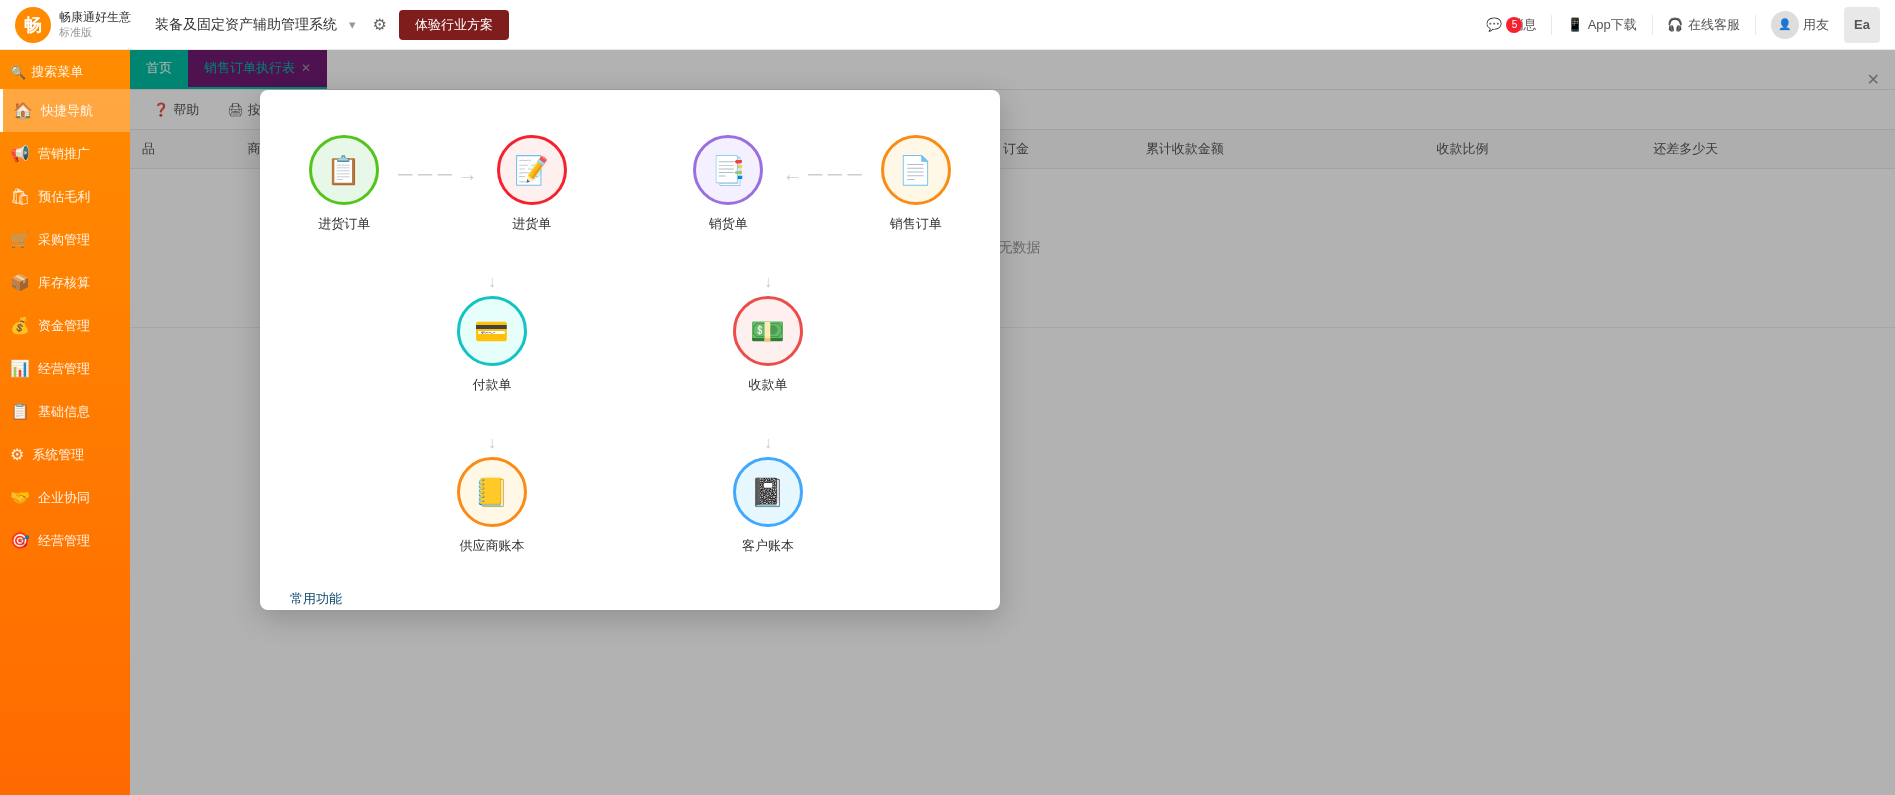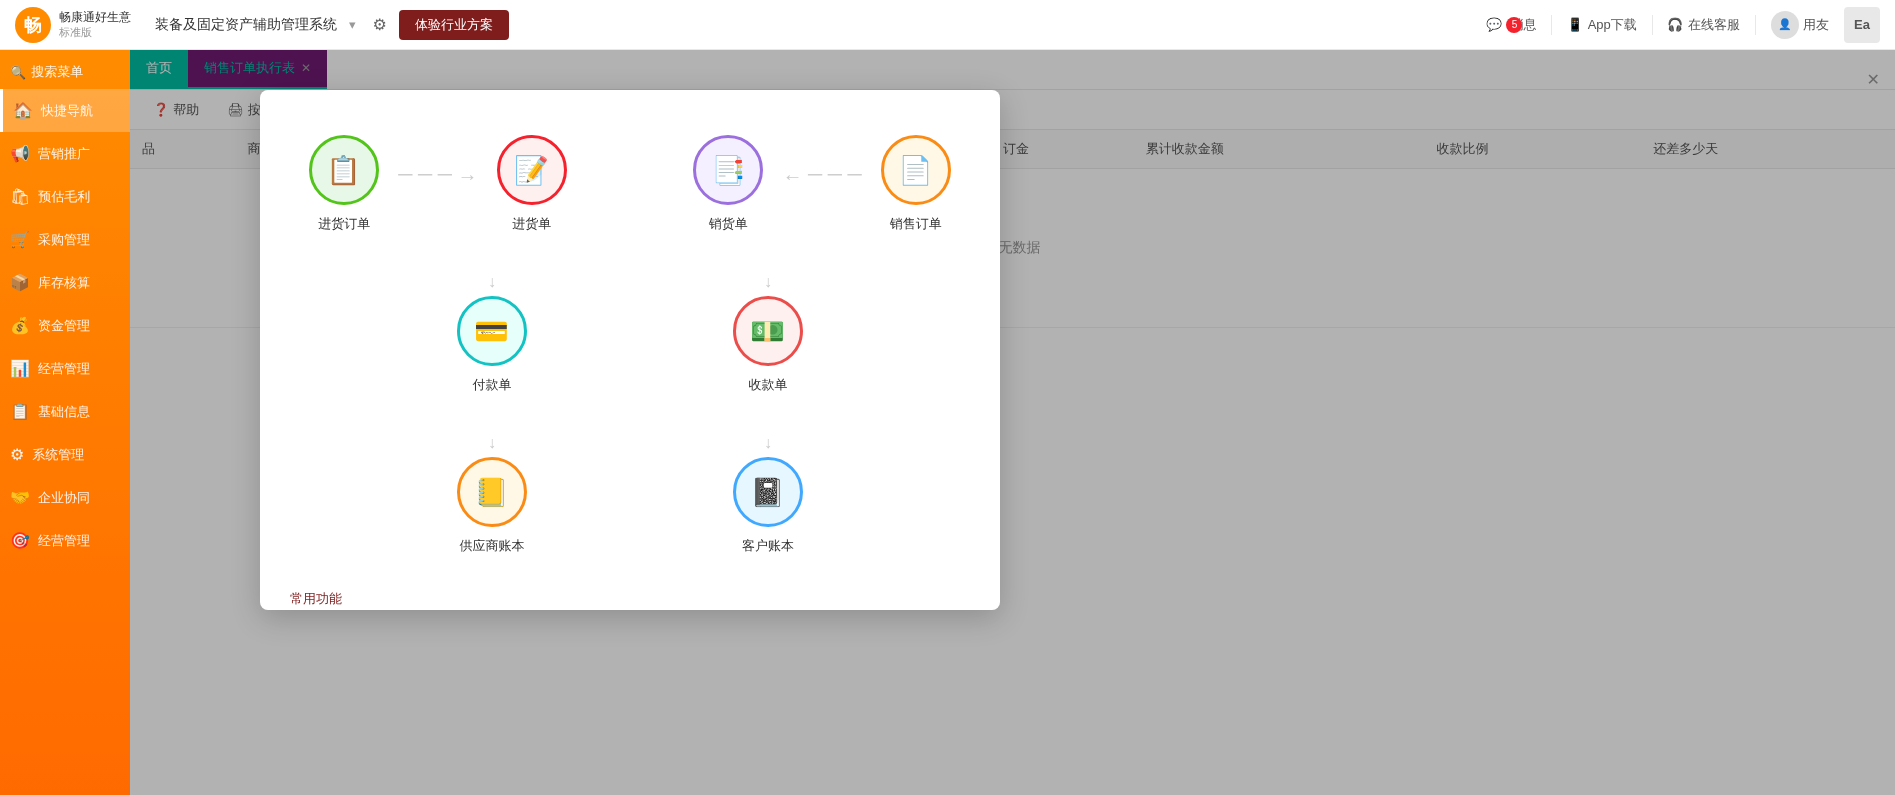--- a/index.html
+++ b/index.html
@@ -297,21 +297,21 @@
     .node-pink-red { background: #fff0f0; border-color: #eb4d4b !important; color: #eb4d4b; }
     .node-orange2 { background: #fff8e6; border-color: #fa8c16 !important; color: #fa8c16; }
     .node-light-blue { background: #e6f7ff; border-color: #40a9ff !important; color: #40a9ff; }
 
     
     .common-functions {
       margin-top: 5px;
     }
     .common-title {
       font-size: 13px;
-      color: #7f1d1d;
+      color: #0c4a6e;
       margin-bottom: 12px;
       font-weight: 500;
     }
 
     
     .ea-avatar {
       width: 36px; height: 36px;
       background: #e8e8e8;
       border-radius: 4px;
       display: flex; align-items: center; justify-content: center;

